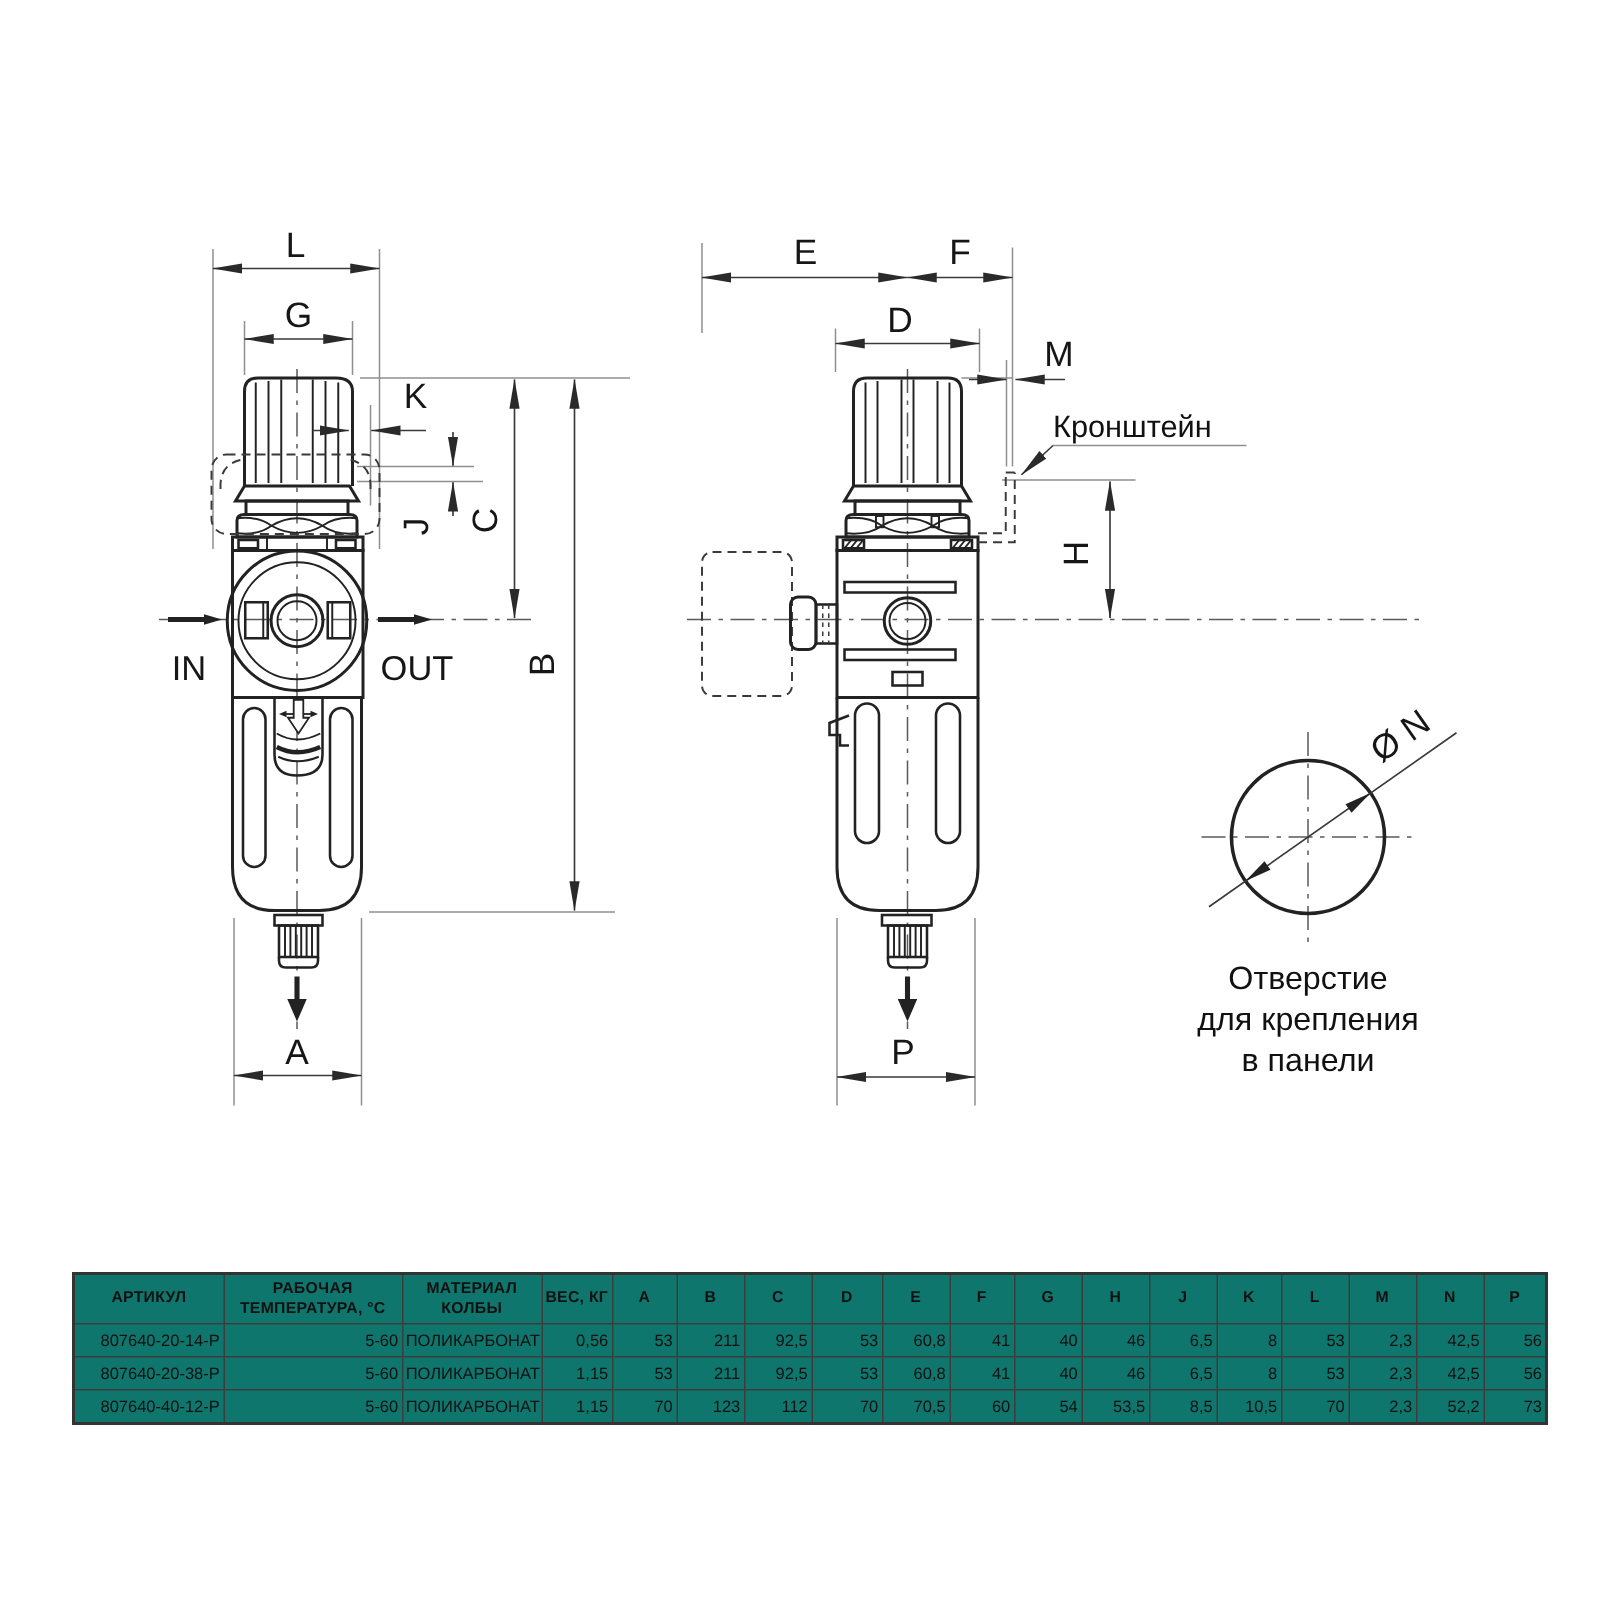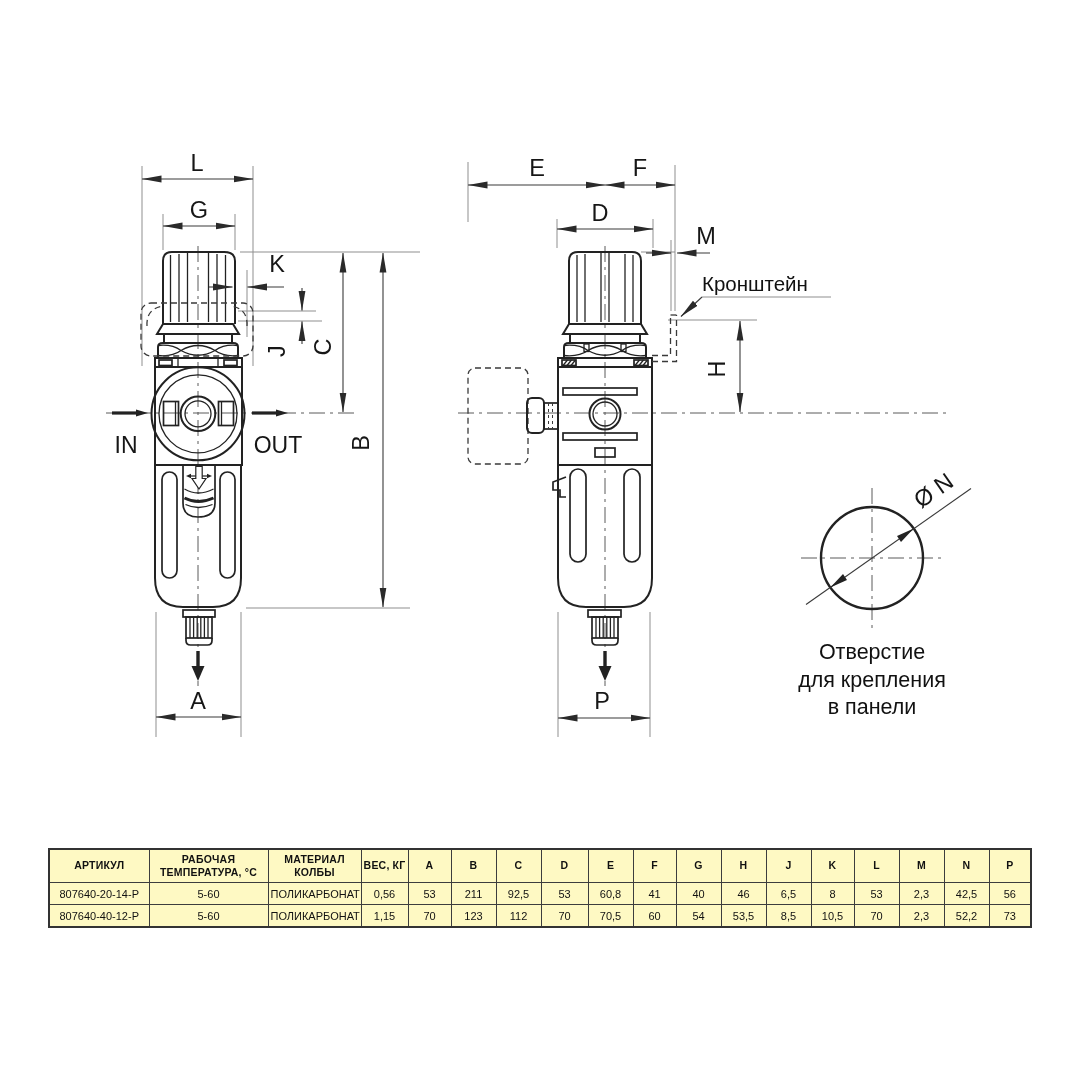--- a/index.html
+++ b/index.html
@@ -13,24 +13,24 @@
   .dim{stroke:#3a3a3a;fill:none;stroke-width:1.1;}
   .cl{stroke:#5a5a5a;fill:none;stroke-width:1;stroke-dasharray:16 5 3 5;}
   .dashed{stroke:#3a3a3a;fill:none;stroke-width:1.3;stroke-dasharray:6 4;}
   .dashfine{stroke:#3a3a3a;fill:none;stroke-width:1;stroke-dasharray:3 3;}
   .fillarrow{fill:#222;stroke:none;}
   .lbl{font-family:"Liberation Sans",sans-serif;font-size:23.5px;fill:#161616;}
   .lbl2{font-family:"Liberation Sans",sans-serif;font-size:23px;fill:#161616;}
   .txt{font-family:"Liberation Sans",sans-serif;font-size:20.5px;fill:#111;}
   .cap{font-family:"Liberation Sans",sans-serif;font-size:21.5px;fill:#111;}
   
-  .spec-table{position:absolute;left:48px;top:848px;width:982px;border-collapse:collapse;table-layout:fixed;color:#111;border:2px solid #333;background:#fef9c3;}
+  .spec-table{position:absolute;left:48px;top:848px;width:982px;border-collapse:collapse;table-layout:fixed;color:#111;border:2px solid #333;background:#0f766e;}
   .spec-table th,.spec-table td{border:1px solid #3d3d3d;text-align:center;vertical-align:middle;padding:1px 2px;overflow:hidden;}
   .spec-table th{font-size:10.5px;font-weight:bold;height:30px;line-height:1.25;letter-spacing:.2px;}
-  .spec-table td{font-size:11px;height:19px;}
+  .spec-table td{font-size:11px;height:19px;text-align:right;}
 </style>
 </head>
 <body>
 
 <div class="stage">
 
 <svg width="1080" height="840" viewBox="0 0 1080 840">
   <defs>
     <marker id="arr" viewBox="0 0 20 8" markerWidth="20" markerHeight="8" refX="19.5" refY="4" orient="auto-start-reverse" markerUnits="userSpaceOnUse">
       <path d="M20,4 L0,0.6 L0,7.4 Z" fill="#2a2a2a"></path>
@@ -357,20 +357,40 @@
           <td>40</td>
           <td>46</td>
           <td>6,5</td>
           <td>8</td>
           <td>53</td>
           <td>2,3</td>
           <td>42,5</td>
           <td>56</td>
         </tr>
         <tr>
+          <td>807640-20-38-P</td>
+          <td>5-60</td>
+          <td>ПОЛИКАРБОНАТ</td>
+          <td>1,15</td>
+          <td>53</td>
+          <td>211</td>
+          <td>92,5</td>
+          <td>53</td>
+          <td>60,8</td>
+          <td>41</td>
+          <td>40</td>
+          <td>46</td>
+          <td>6,5</td>
+          <td>8</td>
+          <td>53</td>
+          <td>2,3</td>
+          <td>42,5</td>
+          <td>56</td>
+        </tr>
+        <tr>
           <td>807640-40-12-P</td>
           <td>5-60</td>
           <td>ПОЛИКАРБОНАТ</td>
           <td>1,15</td>
           <td>70</td>
           <td>123</td>
           <td>112</td>
           <td>70</td>
           <td>70,5</td>
           <td>60</td>

